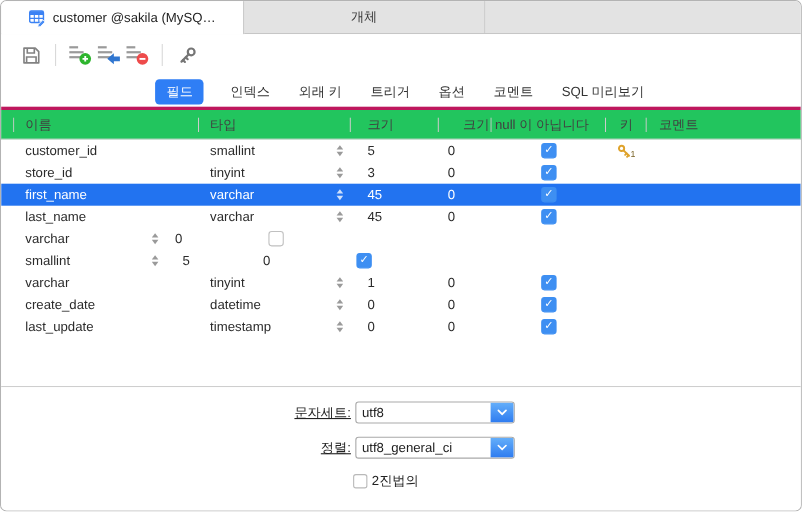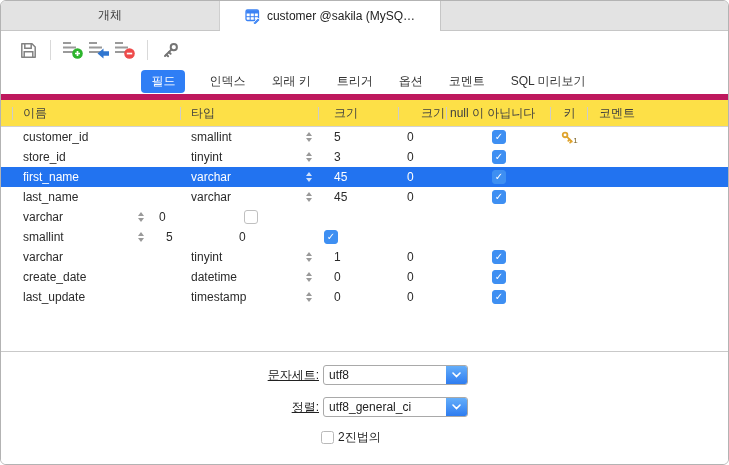--- a/index.html
+++ b/index.html
@@ -12,25 +12,25 @@
   .tabbar{display:flex;height:30px;background:#e3e3e3;border-bottom:1px solid #c6c6c6;}
   .doc-tab{display:flex;align-items:center;justify-content:center;height:100%;color:#3a3a3a;cursor:default;}
   .doc-tab.objects{width:219px;border-right:1px solid #cfcfcf;}
   .doc-tab.active{width:221px;background:#fff;border-right:1px solid #c6c6c6;margin-bottom:-1px;height:30px;gap:6px;color:#222;}
   .tab-fill{flex:1;}
   
   .toolbar{display:flex;align-items:center;height:38px;padding-left:14px;background:#fff;}
   .tbtn{display:flex;align-items:center;justify-content:center;width:26px;height:26px;border-radius:4px;cursor:default;}
   .tsep{width:1px;height:20px;background:#d9d9d9;margin:0 9px;}
   
-  .viewtabs{display:flex;align-items:center;justify-content:center;gap:22px;height:31px;border-bottom:6px solid #be185d;background:#fff;}
+  .viewtabs{display:flex;align-items:center;justify-content:center;gap:22px;height:31px;border-bottom:3px solid #be185d;background:#fff;}
   .vtab{color:#333;padding:3px 2px;cursor:default;white-space:nowrap;}
   .vtab.active{background:var(--accent,#2f7ef5);color:#fff;padding:3px 10px;border-radius:4px;}
   
-  .grid-header{display:flex;height:27px;border-bottom:1px solid #d2d2d2;color:#404040;background:#fde047;}
+  .grid-header{display:flex;height:27px;border-bottom:1px solid #d2d2d2;color:#404040;background:#22c55e;}
   .hcell{position:relative;height:100%;display:flex;align-items:center;white-space:nowrap;overflow:hidden;}
   .hcell:not(:last-child)::after{content:"";position:absolute;right:0;top:7px;height:13px;width:1px;background:#cccccc;}
   .grid-body{height:225px;border-bottom:1px solid #c9c9c9;background:#fff;overflow:hidden;}
   .grid-row{display:flex;height:20px;align-items:center;}
   .grid-row.selected{background:var(--selected-row,#2273f0);color:#ffffff;}
   .cell{height:100%;display:flex;align-items:center;white-space:nowrap;overflow:hidden;}
   .w-gutter{width:12px;}
   .w-name{width:168px;padding-left:10px;}
   .w-type{width:138px;padding-left:10px;justify-content:space-between;padding-right:7px;}
   .w-size{width:80px;padding-left:15px;}
@@ -62,34 +62,34 @@
   .dd-btn{width:21px;display:flex;align-items:center;justify-content:center;background:linear-gradient(#64aefa,#2e7cf0);}
   .check-row{display:flex;align-items:center;margin-left:320px;margin-top:9px;gap:4px;color:#222;}
   .fcheckbox{width:13px;height:13px;border:1px solid #b9b9b9;border-radius:2.5px;background:#fff;display:inline-block;}
 </style>
 </head>
 <body>
 
 <div class="window" style="--accent: #2f7ef5; --selected-row: #2273f0; --checkbox-blue: #3e8ff2;">
 
   <div class="tabbar">
-    <div class="doc-tab objects">
-      <span>개체</span>
-    </div>
     <div class="doc-tab active">
       <span style="display:flex;">
         <svg width="16" height="16" viewBox="0 0 16 16">
           <rect x="1" y="2" width="12.5" height="10.5" rx="1.5" fill="#fff" stroke="#3b82f4" stroke-width="1.3"></rect>
           <path d="M1 5h12.5" stroke="#3b82f4" stroke-width="1.1"></path>
           <rect x="1.2" y="2.2" width="12.1" height="2.8" rx="1" fill="#3b82f4"></rect>
           <path d="M5.2 5v7.5 M9.3 5v7.5 M1 8.7h12.5" stroke="#3b82f4" stroke-width="1"></path>
           <path d="M8.8 14.2l4.2-4.2 2 2-4.2 4.2-2.5.5z" fill="#4b8ef5" stroke="#fff" stroke-width="0.8"></path>
         </svg>
       </span>
       <span>customer @sakila (MySQ…</span>
+    </div>
+    <div class="doc-tab objects">
+      <span>개체</span>
     </div>
     <div class="tab-fill"></div>
   </div>
 
   <div class="toolbar">
     <div class="tbtn">
       <span style="display:flex;">
         <svg width="19" height="19" viewBox="0 0 19 19" fill="none" stroke="#828282" stroke-width="1.5">
           <path d="M2.8 2.8h10.2l3.2 3.2v10.2H2.8z" stroke-linejoin="round"></path>
           <path d="M5.8 2.8v4.4h6.4V2.8"></path>

